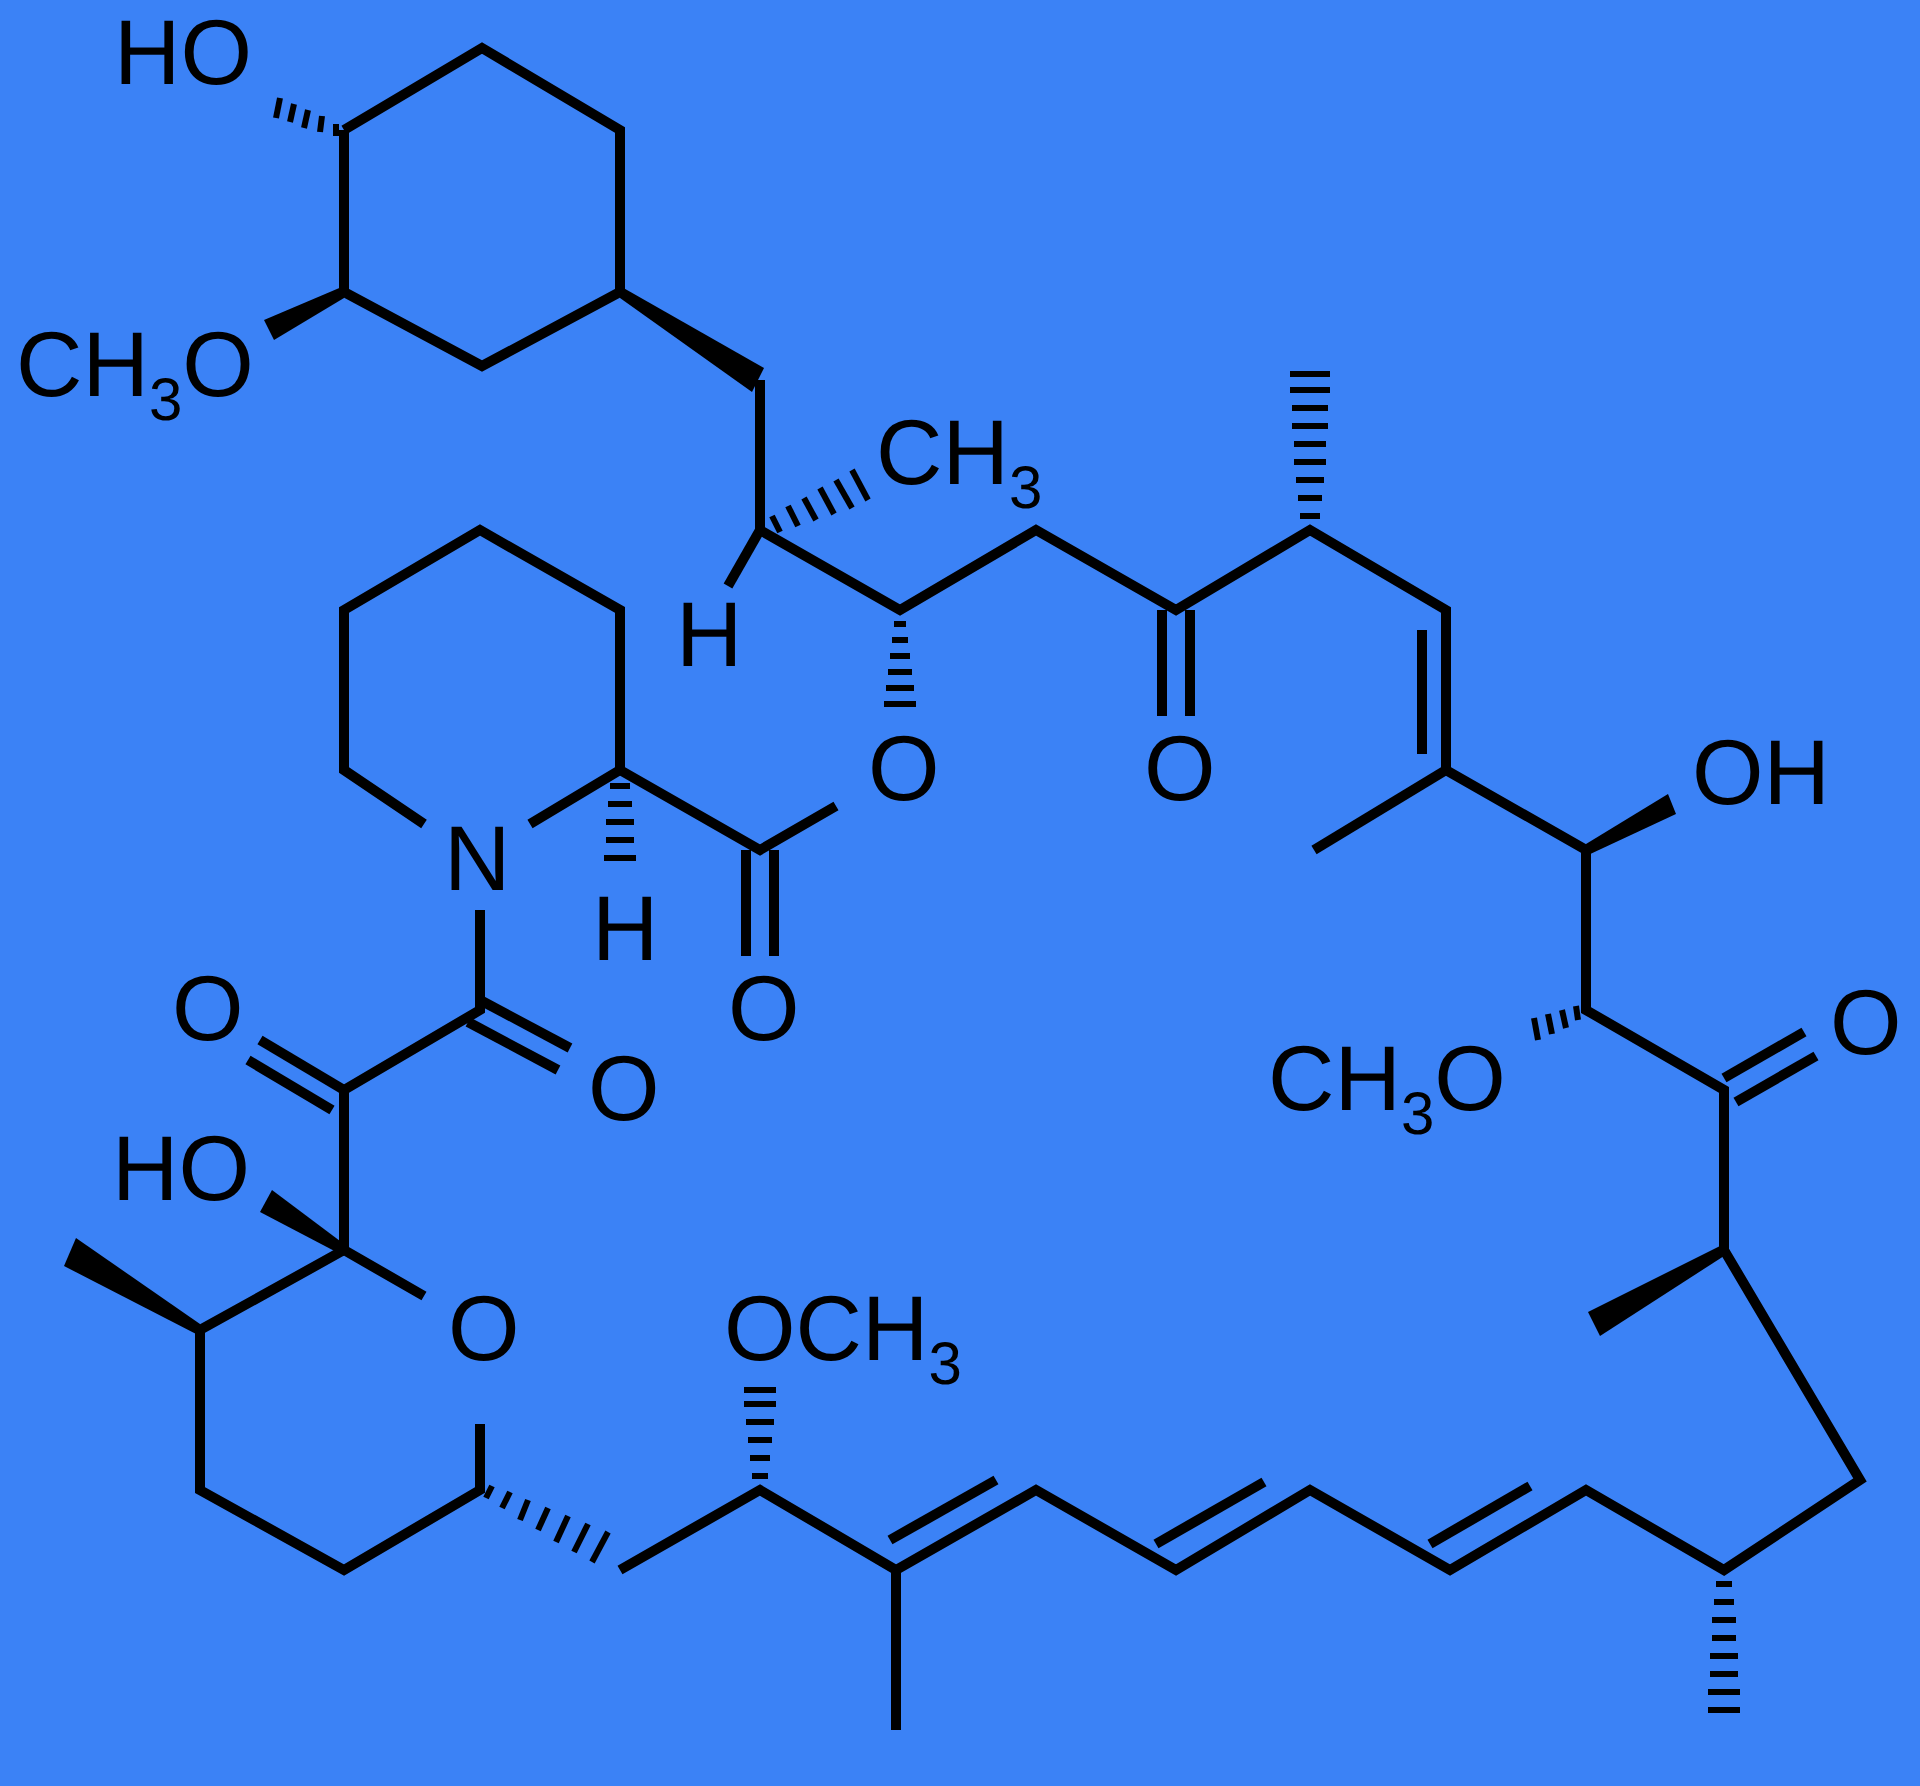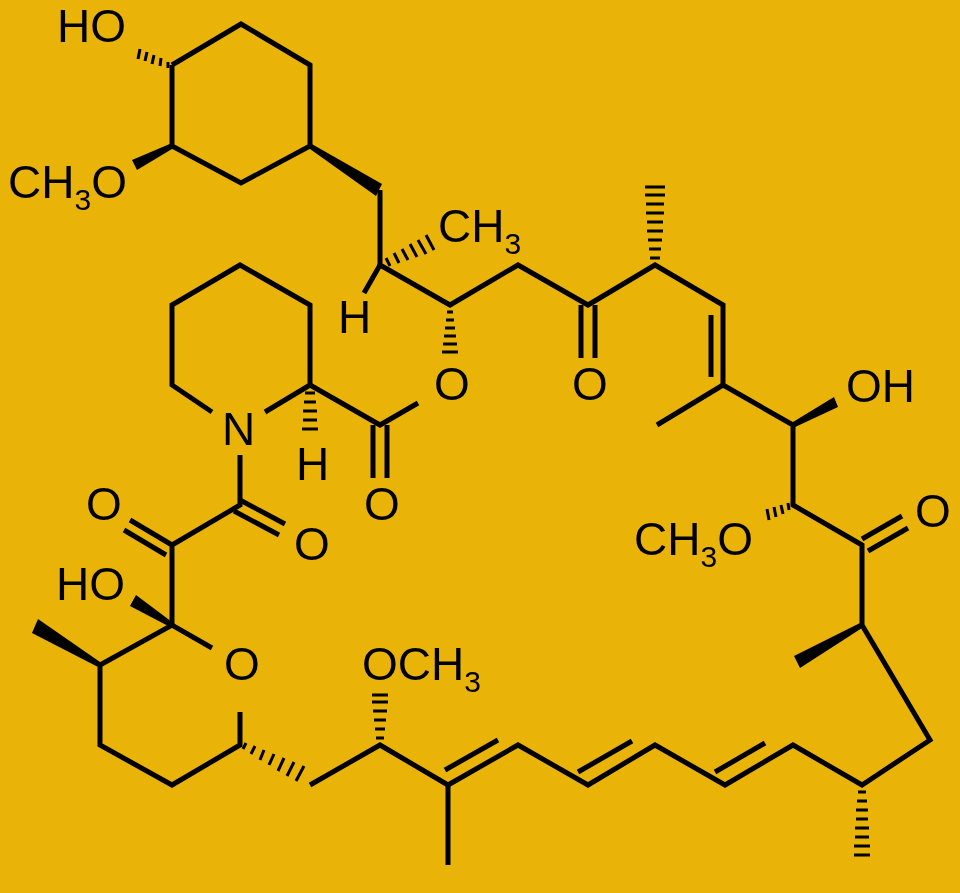--- a/index.html
+++ b/index.html
@@ -1,16 +1,16 @@
 <!DOCTYPE html>
 <html><head>
 <meta charset="utf-8">
 <style>
   html,body{margin:0;padding:0;background:#ffffff;}
-  #canvas{position:relative;width:960px;height:893px;background:#eab308;overflow:hidden;}
+  #canvas{position:relative;width:960px;height:893px;background:#3b82f6;overflow:hidden;}
   svg{position:absolute;left:0;top:0;}
   .bond{stroke:#000;stroke-width:5;fill:none;stroke-linecap:butt;stroke-linejoin:miter;}
   .lbl{font-family:"Liberation Sans",sans-serif;font-size:46px;fill:#000;}
   .sub{font-family:"Liberation Sans",sans-serif;font-size:30px;fill:#000;}
 </style>
 </head>
 <body>
 
 <div id="canvas">
 <svg width="960" height="893" viewBox="0 0 960 893">

